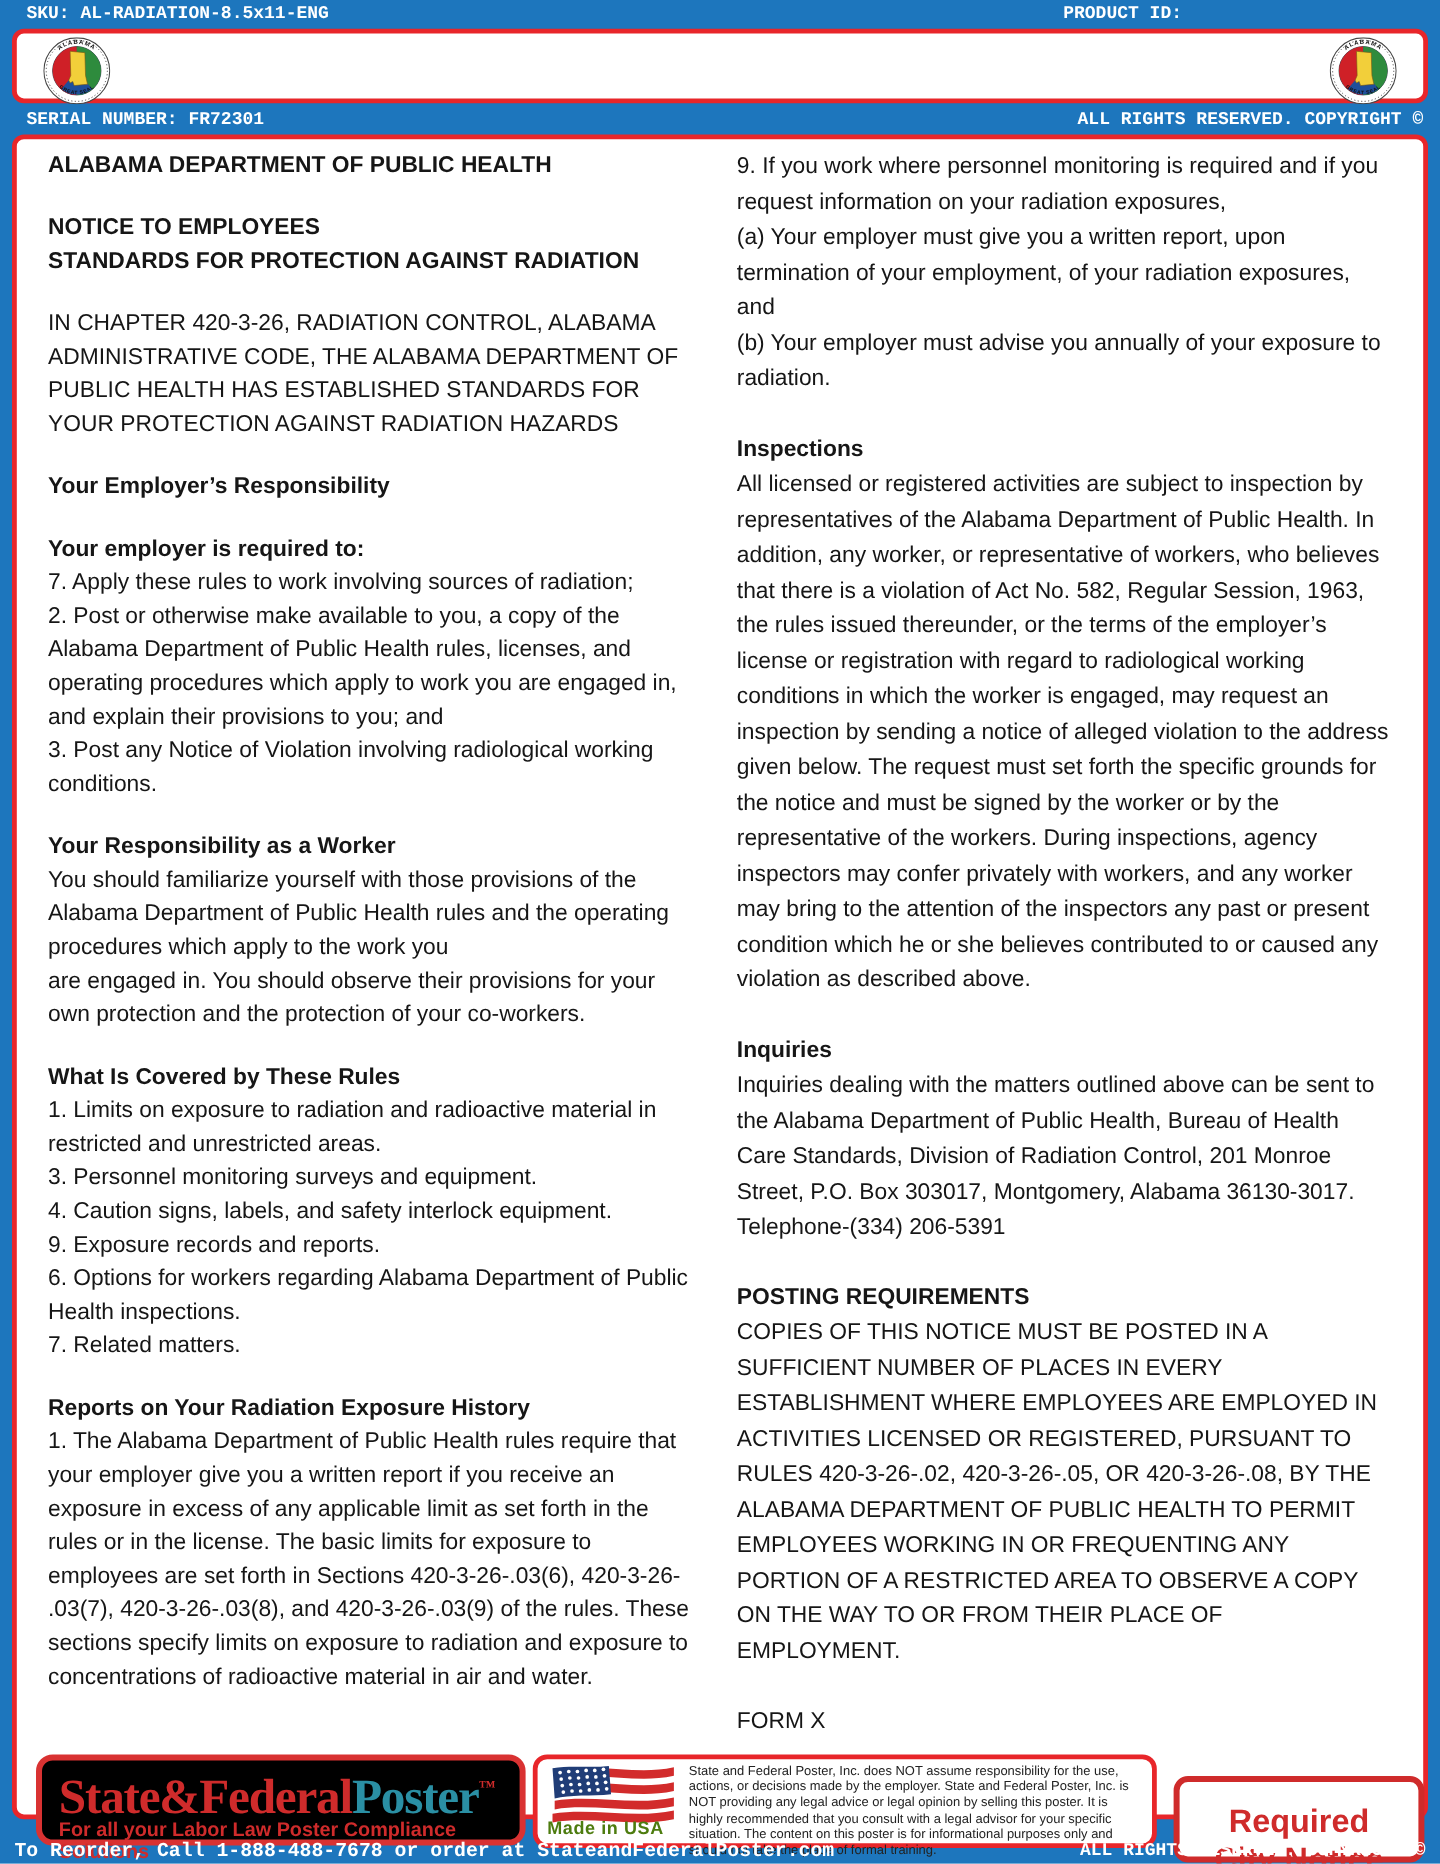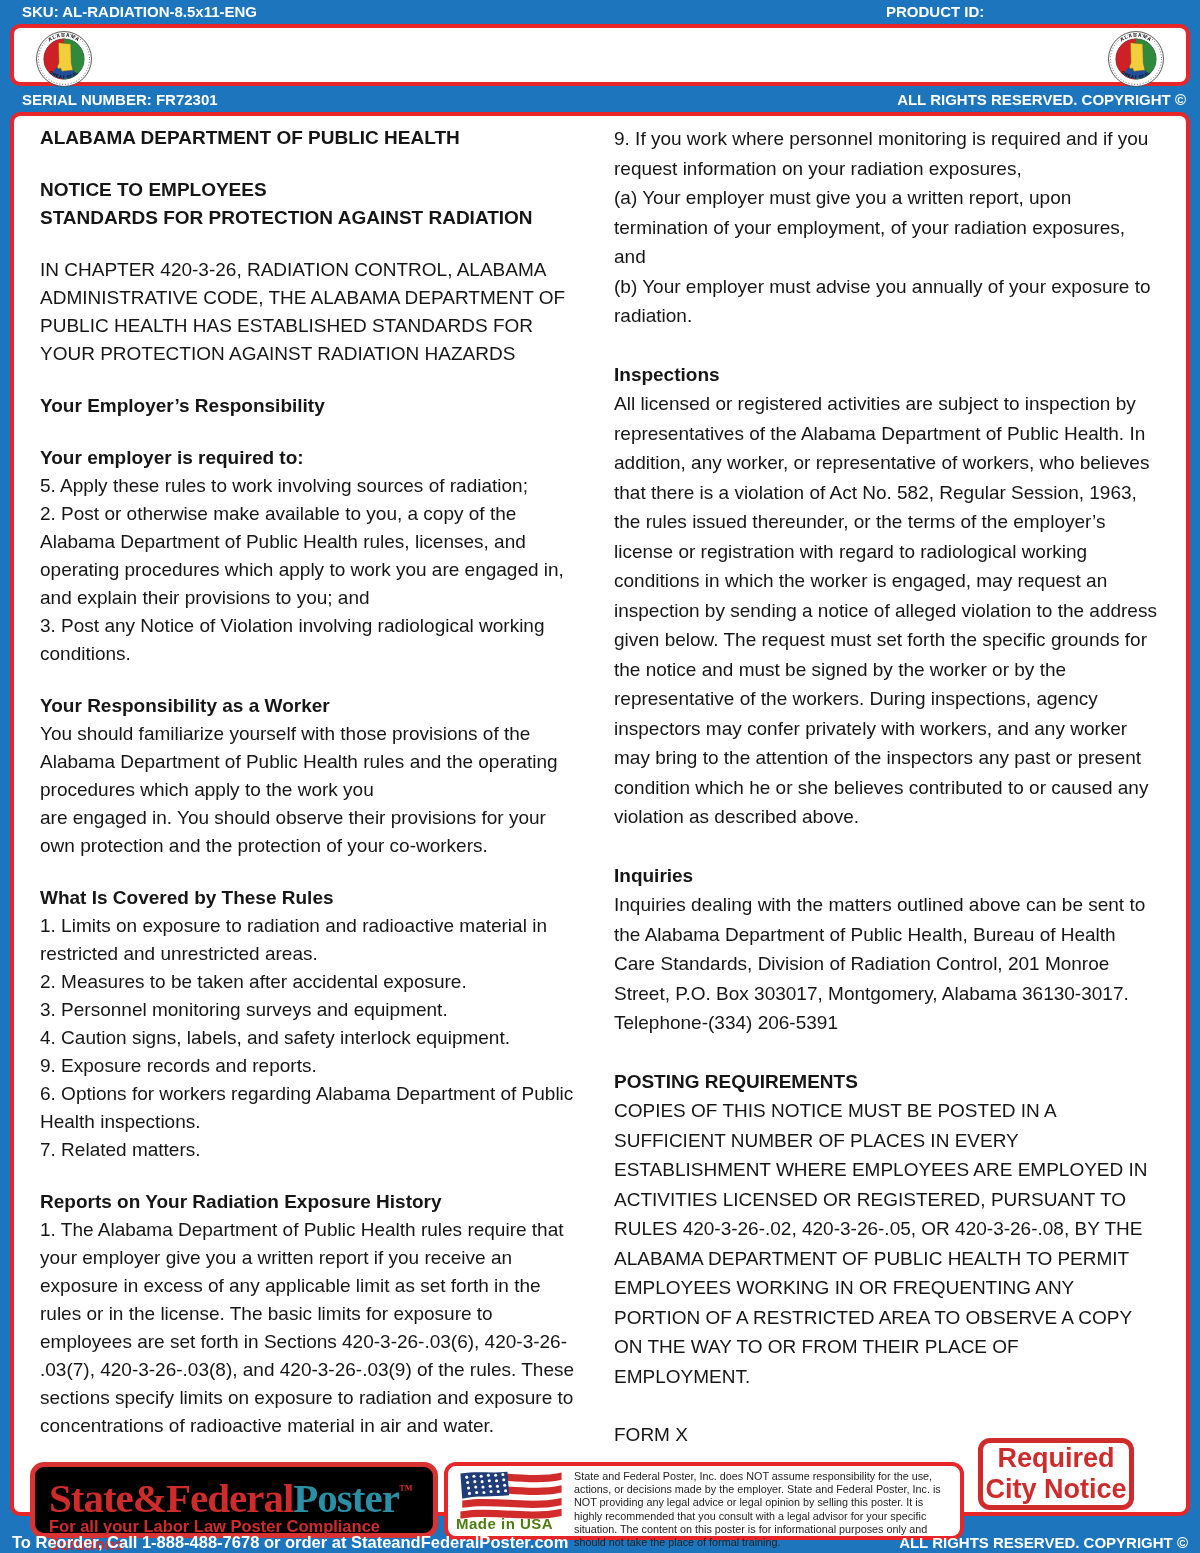--- a/index.html
+++ b/index.html
@@ -2,21 +2,21 @@
 <html><head>
 <meta charset="utf-8">
 <style>
   html,body{margin:0;padding:0;}
   body{
     width:1200px;height:1553px;position:relative;overflow:hidden;
     background:#1d76bd;
     font-family:"Liberation Sans", sans-serif;
     -webkit-font-smoothing:antialiased;
   }
-  .bar-text{position:absolute;color:#fff;font-weight:bold;font-size:15px;white-space:nowrap;}
+  .bar-text{position:absolute;color:#fff;font-weight:bold;font-size:15px;white-space:nowrap;font-family:Liberation Mono, monospace;}
   .sku{left:22px;top:3px;}
   .product-id{left:886px;top:3px;}
   .serial{left:22px;top:91px;}
   .rights-top{right:14px;top:91px;}
   .reorder{left:12px;top:1533px;font-size:16.5px;}
   .rights-bottom{right:12px;top:1534px;}
 
   .header{
     position:absolute;left:10px;right:10px;top:24px;height:62px;
     background:#fff;border:4px solid #e8262a;border-radius:10px;box-sizing:border-box;
@@ -56,23 +56,23 @@
   .mid-box{
     position:absolute;left:444px;top:1462px;width:520px;height:78px;box-sizing:border-box;
     background:#fff;border:4px solid #e8262a;border-radius:12px;
     display:flex;padding:3px 8px 3px 8px;
   }
   .flag-wrap{width:112px;position:relative;flex:none;}
   .made-usa{position:absolute;left:0;bottom:1px;font-weight:bold;font-size:15px;color:#4d7c0f;white-space:nowrap;letter-spacing:0.5px;}
   .disclaimer{flex:1;font-size:10.8px;line-height:13.2px;color:#222;padding-left:6px;padding-top:1px;}
 
   .badge{
-    position:absolute;left:978px;top:1438px;width:156px;height:72px;box-sizing:border-box;
+    position:absolute;left:978px;top:1480px;width:209px;height:72px;box-sizing:border-box;
     background:#fff;border:5px solid #cf2b2b;border-radius:12px;
-    text-align:center;color:#cf2b2b;font-weight:bold;font-size:27px;line-height:31px;padding-top:0;
+    text-align:center;color:#cf2b2b;font-weight:bold;font-size:27px;line-height:31px;padding-top:18px;
   }
 </style>
 </head>
 <body>
 
 <div class="bar-text sku">SKU: AL-RADIATION-8.5x11-ENG</div>
 <div class="bar-text product-id">PRODUCT ID:</div>
 
 <div class="header">
   <div class="seal left">
@@ -127,31 +127,30 @@
       <p class="b">ALABAMA DEPARTMENT OF PUBLIC HEALTH</p>
       <div class="gap"></div>
       <p class="b">NOTICE TO EMPLOYEES</p>
       <p class="b">STANDARDS FOR PROTECTION AGAINST RADIATION</p>
       <div class="gap"></div>
       <p>IN CHAPTER 420-3-26, RADIATION CONTROL, ALABAMA ADMINISTRATIVE CODE, THE ALABAMA DEPARTMENT OF PUBLIC HEALTH HAS ESTABLISHED STANDARDS FOR YOUR PROTECTION AGAINST RADIATION HAZARDS</p>
       <div class="gap"></div>
       <p class="b">Your Employer’s Responsibility</p>
       <div class="gap"></div>
       <p class="b">Your employer is required to:</p>
-      <p>5. Apply these rules to work involving sources of radiation;</p>
+      <p>7. Apply these rules to work involving sources of radiation;</p>
       <p>2. Post or otherwise make available to you, a copy of the Alabama Department of Public Health rules, licenses, and operating procedures which apply to work you are engaged in, and explain their provisions to you; and</p>
       <p>3. Post any Notice of Violation involving radiological working conditions.</p>
       <div class="gap"></div>
       <p class="b">Your Responsibility as a Worker</p>
       <p>You should familiarize yourself with those provisions of the Alabama Department of Public Health rules and the operating procedures which apply to the work you</p>
       <p>are engaged in. You should observe their provisions for your own protection and the protection of your co-workers.</p>
       <div class="gap"></div>
       <p class="b">What Is Covered by These Rules</p>
       <p>1. Limits on exposure to radiation and radioactive material in restricted and unrestricted areas.</p>
-      <p>2. Measures to be taken after accidental exposure.</p>
       <p>3. Personnel monitoring surveys and equipment.</p>
       <p>4. Caution signs, labels, and safety interlock equipment.</p>
       <p>9. Exposure records and reports.</p>
       <p>6. Options for workers regarding Alabama Department of Public Health inspections.</p>
       <p>7. Related matters.</p>
       <div class="gap"></div>
       <p class="b">Reports on Your Radiation Exposure History</p>
       <p>1. The Alabama Department of Public Health rules require that your employer give you a written report if you receive an exposure in excess of any applicable limit as set forth in the rules or in the license. The basic limits for exposure to employees are set forth in Sections 420-3-26-.03(6), 420-3-26- .03(7), 420-3-26-.03(8), and 420-3-26-.03(9) of the rules. These sections specify limits on exposure to radiation and exposure to concentrations of radioactive material in air and water.</p>
     </div>
   <div class="col right">

